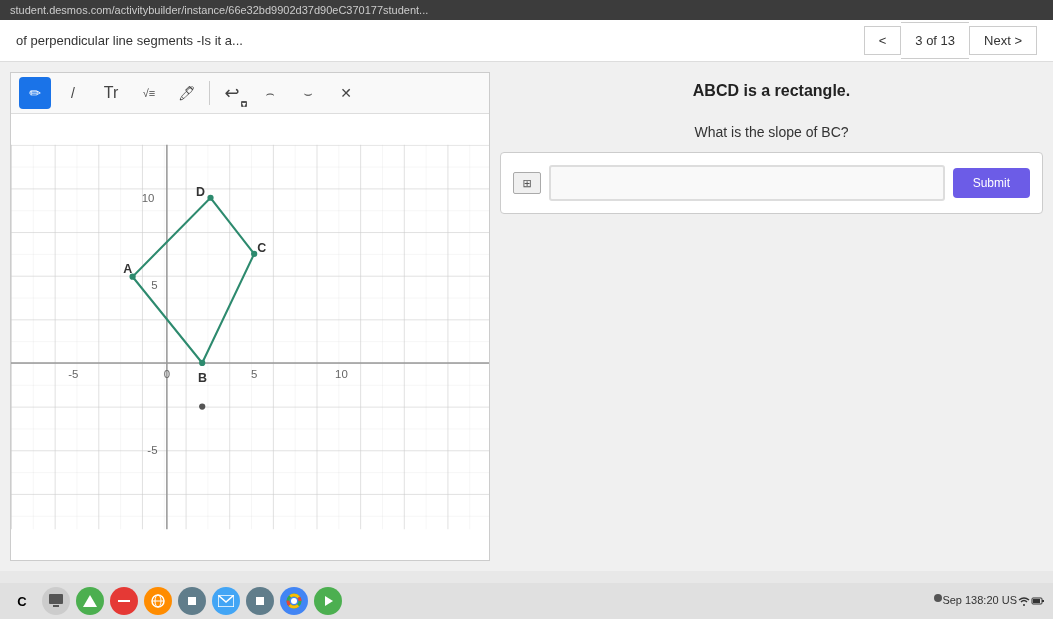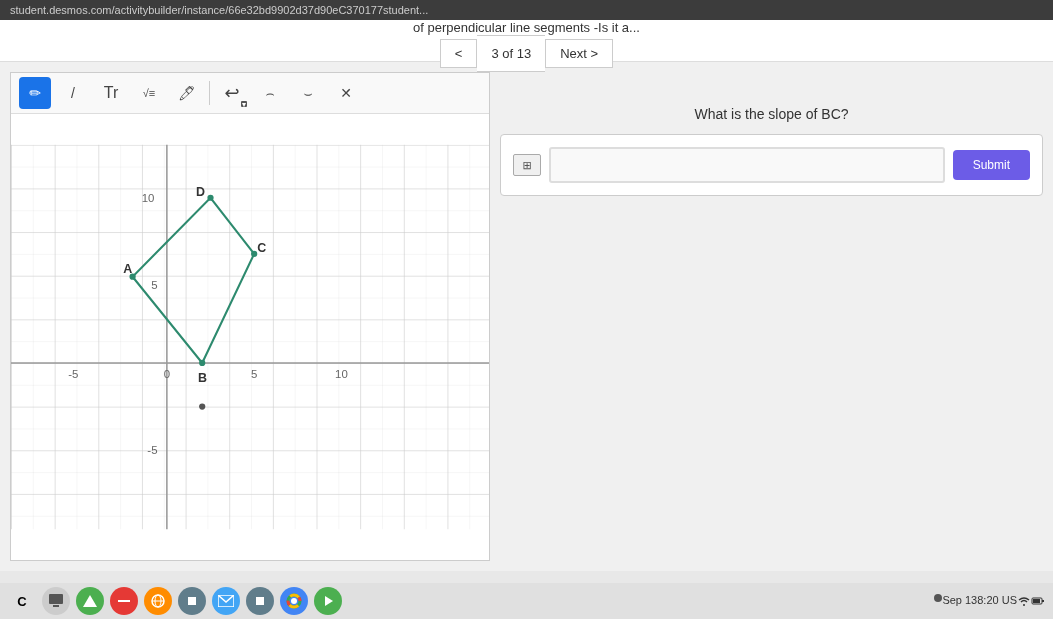--- a/index.html
+++ b/index.html
@@ -25,21 +25,20 @@
 
     
     .activity-header {
       height: 42px;
       background: #fff;
       display: flex;
       align-items: center;
       justify-content: space-between;
       padding: 0 16px;
       border-bottom: 1px solid #ddd;
-      flex-direction: column;
     }
     .activity-title {
       font-size: 13px;
       color: #333;
     }
     .nav-controls {
       display: flex;
       align-items: center;
       gap: 0;
     }
@@ -291,20 +290,21 @@
         <circle cx="117" cy="127" r="3" fill="#2d8a6e"></circle>
         <circle cx="184" cy="210" r="3" fill="#2d8a6e"></circle>
         <circle cx="234" cy="105" r="3" fill="#2d8a6e"></circle>
         <circle cx="192" cy="51" r="3" fill="#2d8a6e"></circle>
       </svg>
     </div>
   </div>
 
   <div class="question-panel">
     <div style="text-align:center; padding-top: 10px;">
+      <div class="question-title">ABCD is a rectangle.</div>
       <div class="question-text" style="margin-top:24px;">What is the slope of BC?</div>
     </div>
 
     <div class="answer-area">
       <div class="math-icon">
         <span>⊞</span>
       </div>
       <div class="math-input-box"></div>
       <button class="submit-btn">Submit</button>
     </div>

